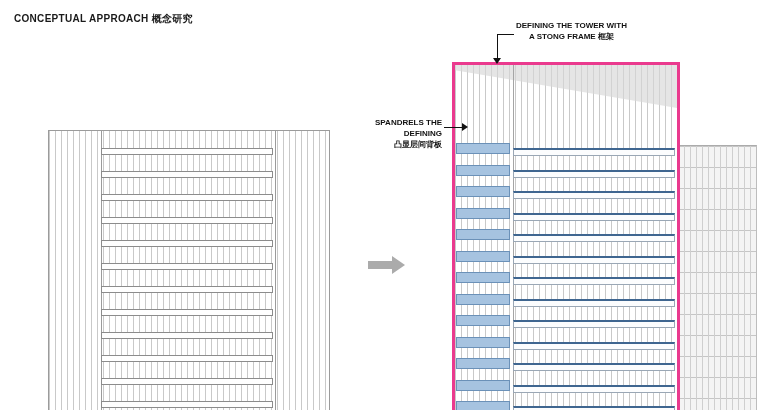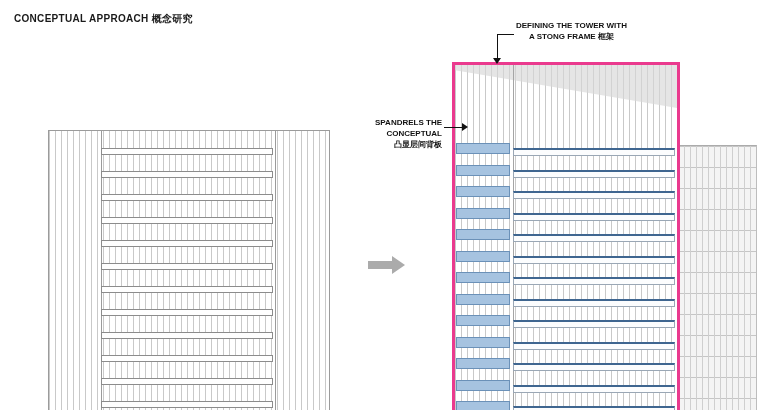--- a/index.html
+++ b/index.html
@@ -151,19 +151,19 @@
   <div class="ann ann-frame">
     <div>DEFINING THE TOWER WITH</div>
     <div>A STONG FRAME 框架</div>
   </div>
   <div class="pline frame-h"></div>
   <div class="pline frame-v"></div>
   <div class="frame-arrowhead"></div>
 
   <div class="ann ann-spandrel">
     <div>SPANDRELS THE</div>
-    <div>CONCEPTUAL</div>
+    <div>DEFINING</div>
     <div>凸显层间背板</div>
   </div>
   <div class="pline sp-h"></div>
   <div class="sp-arrowhead"></div>
 
 </div>
 
 </body></html>

